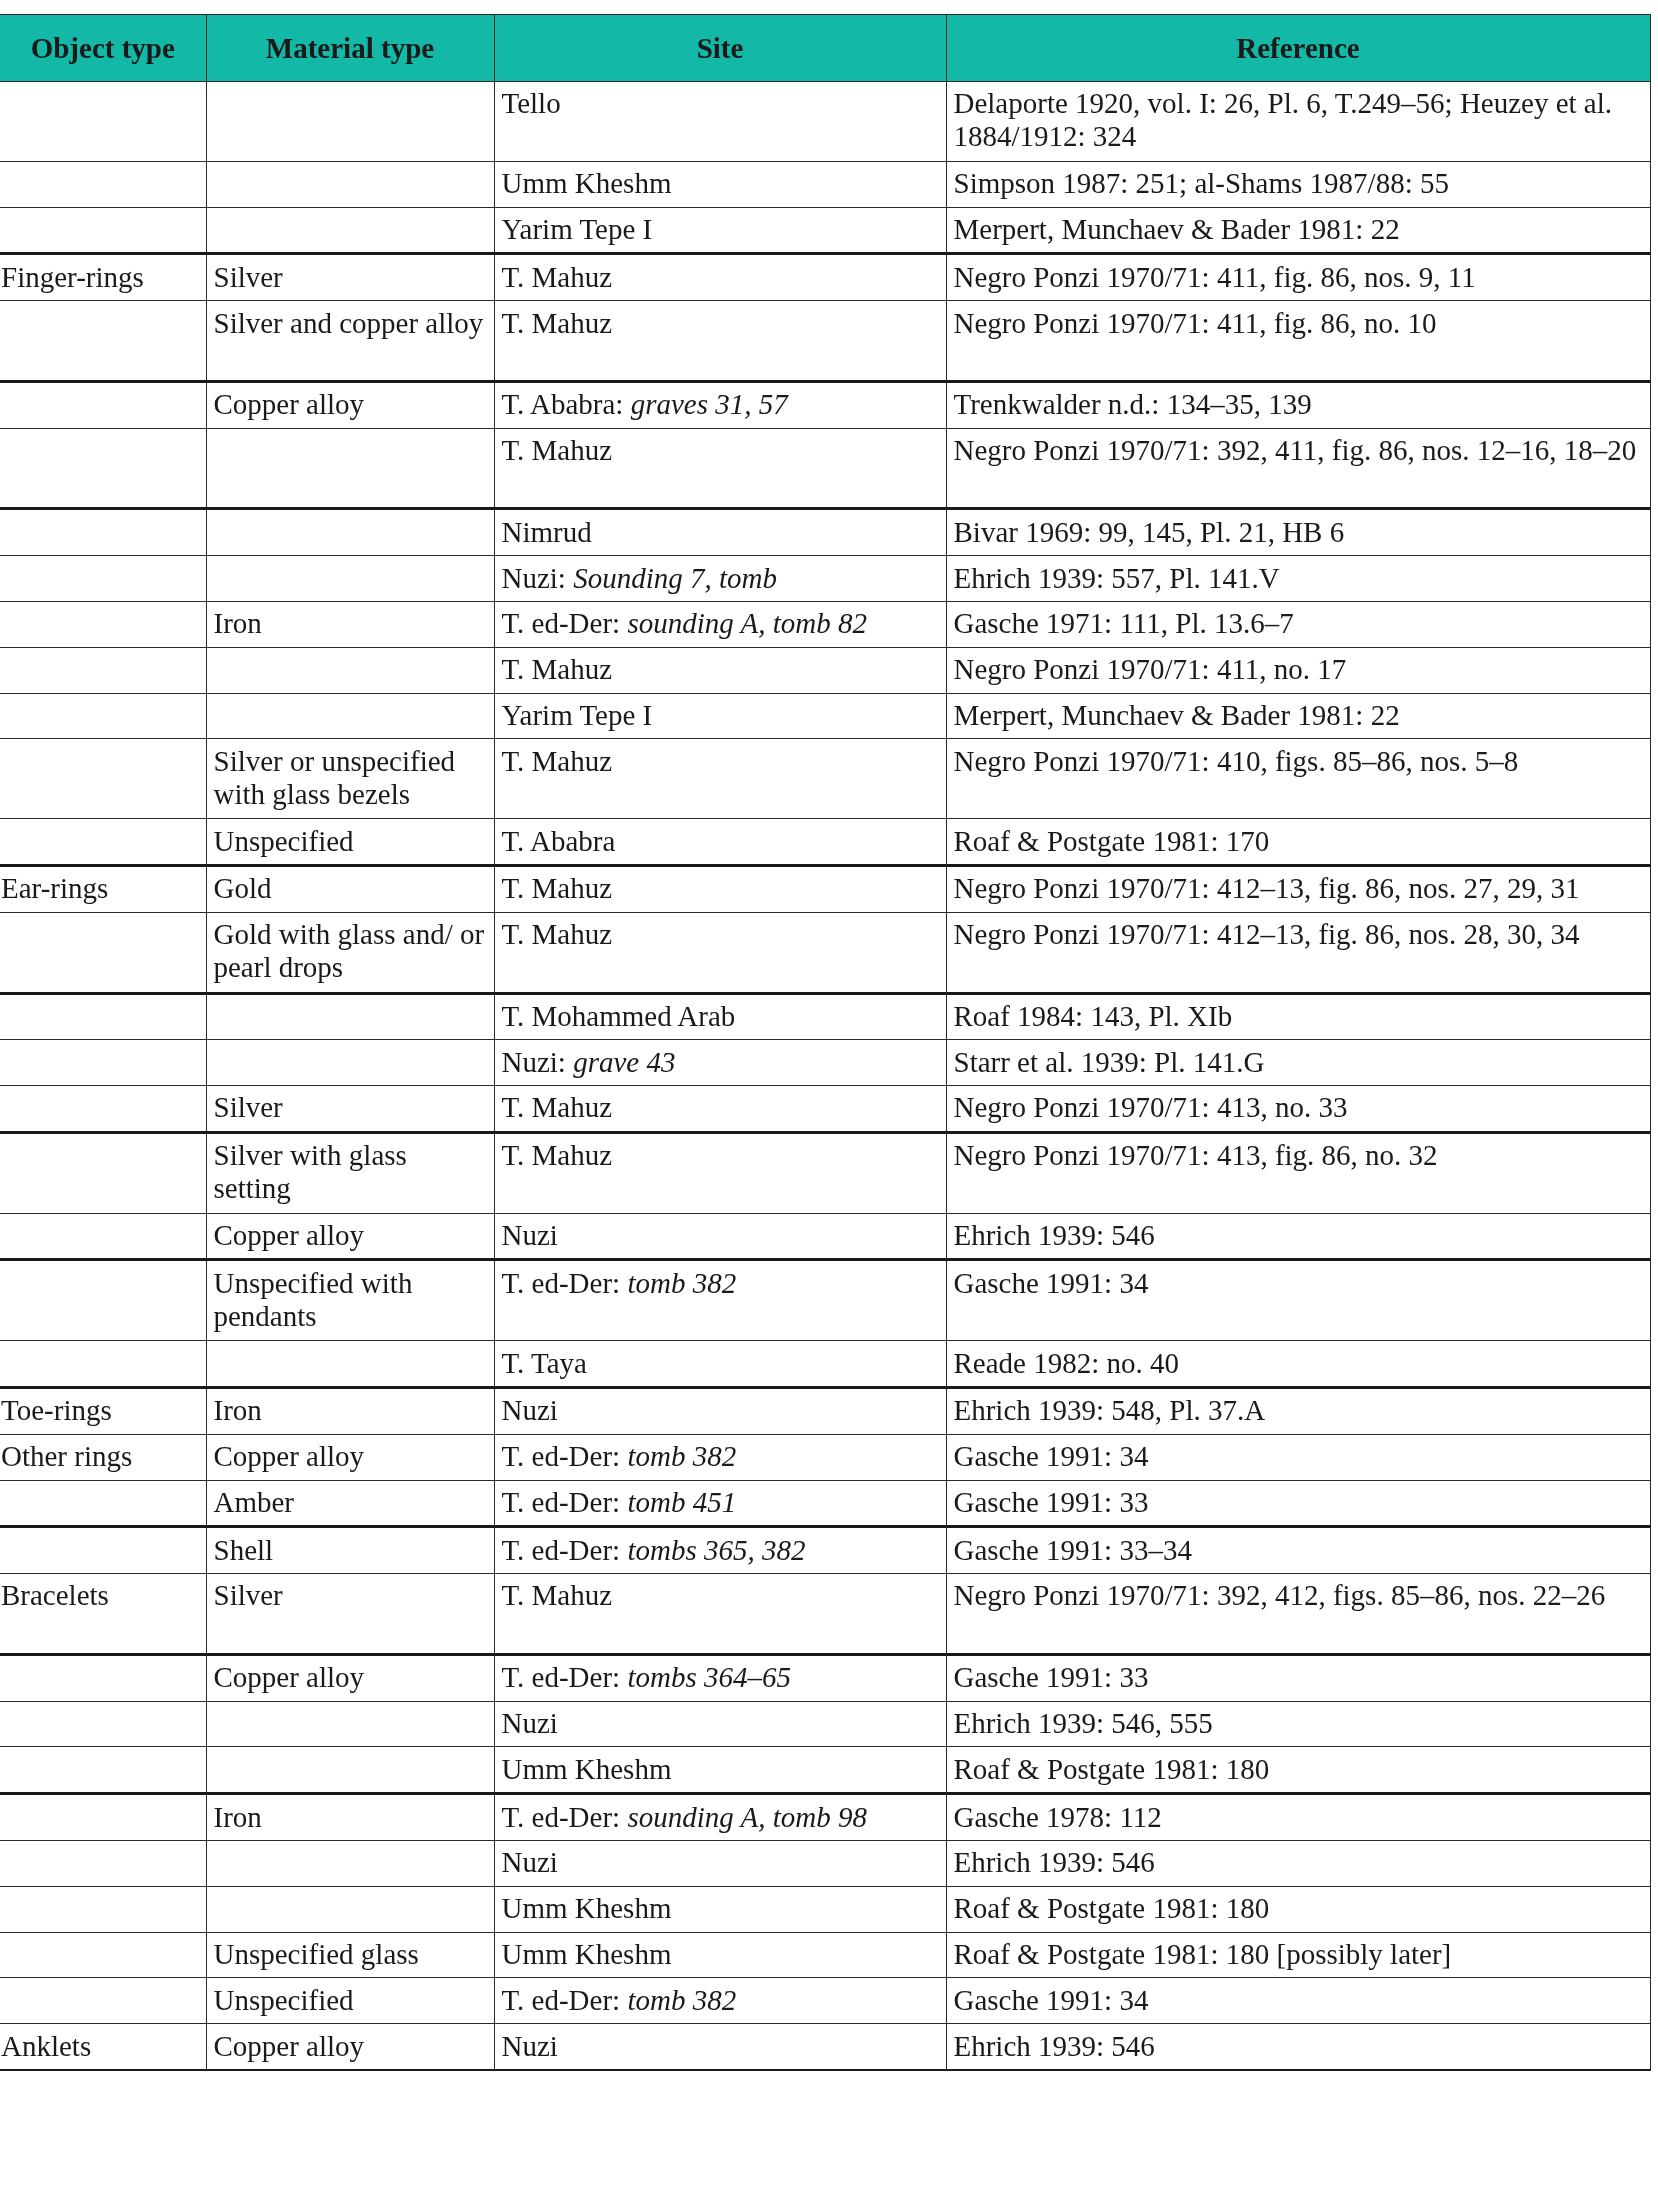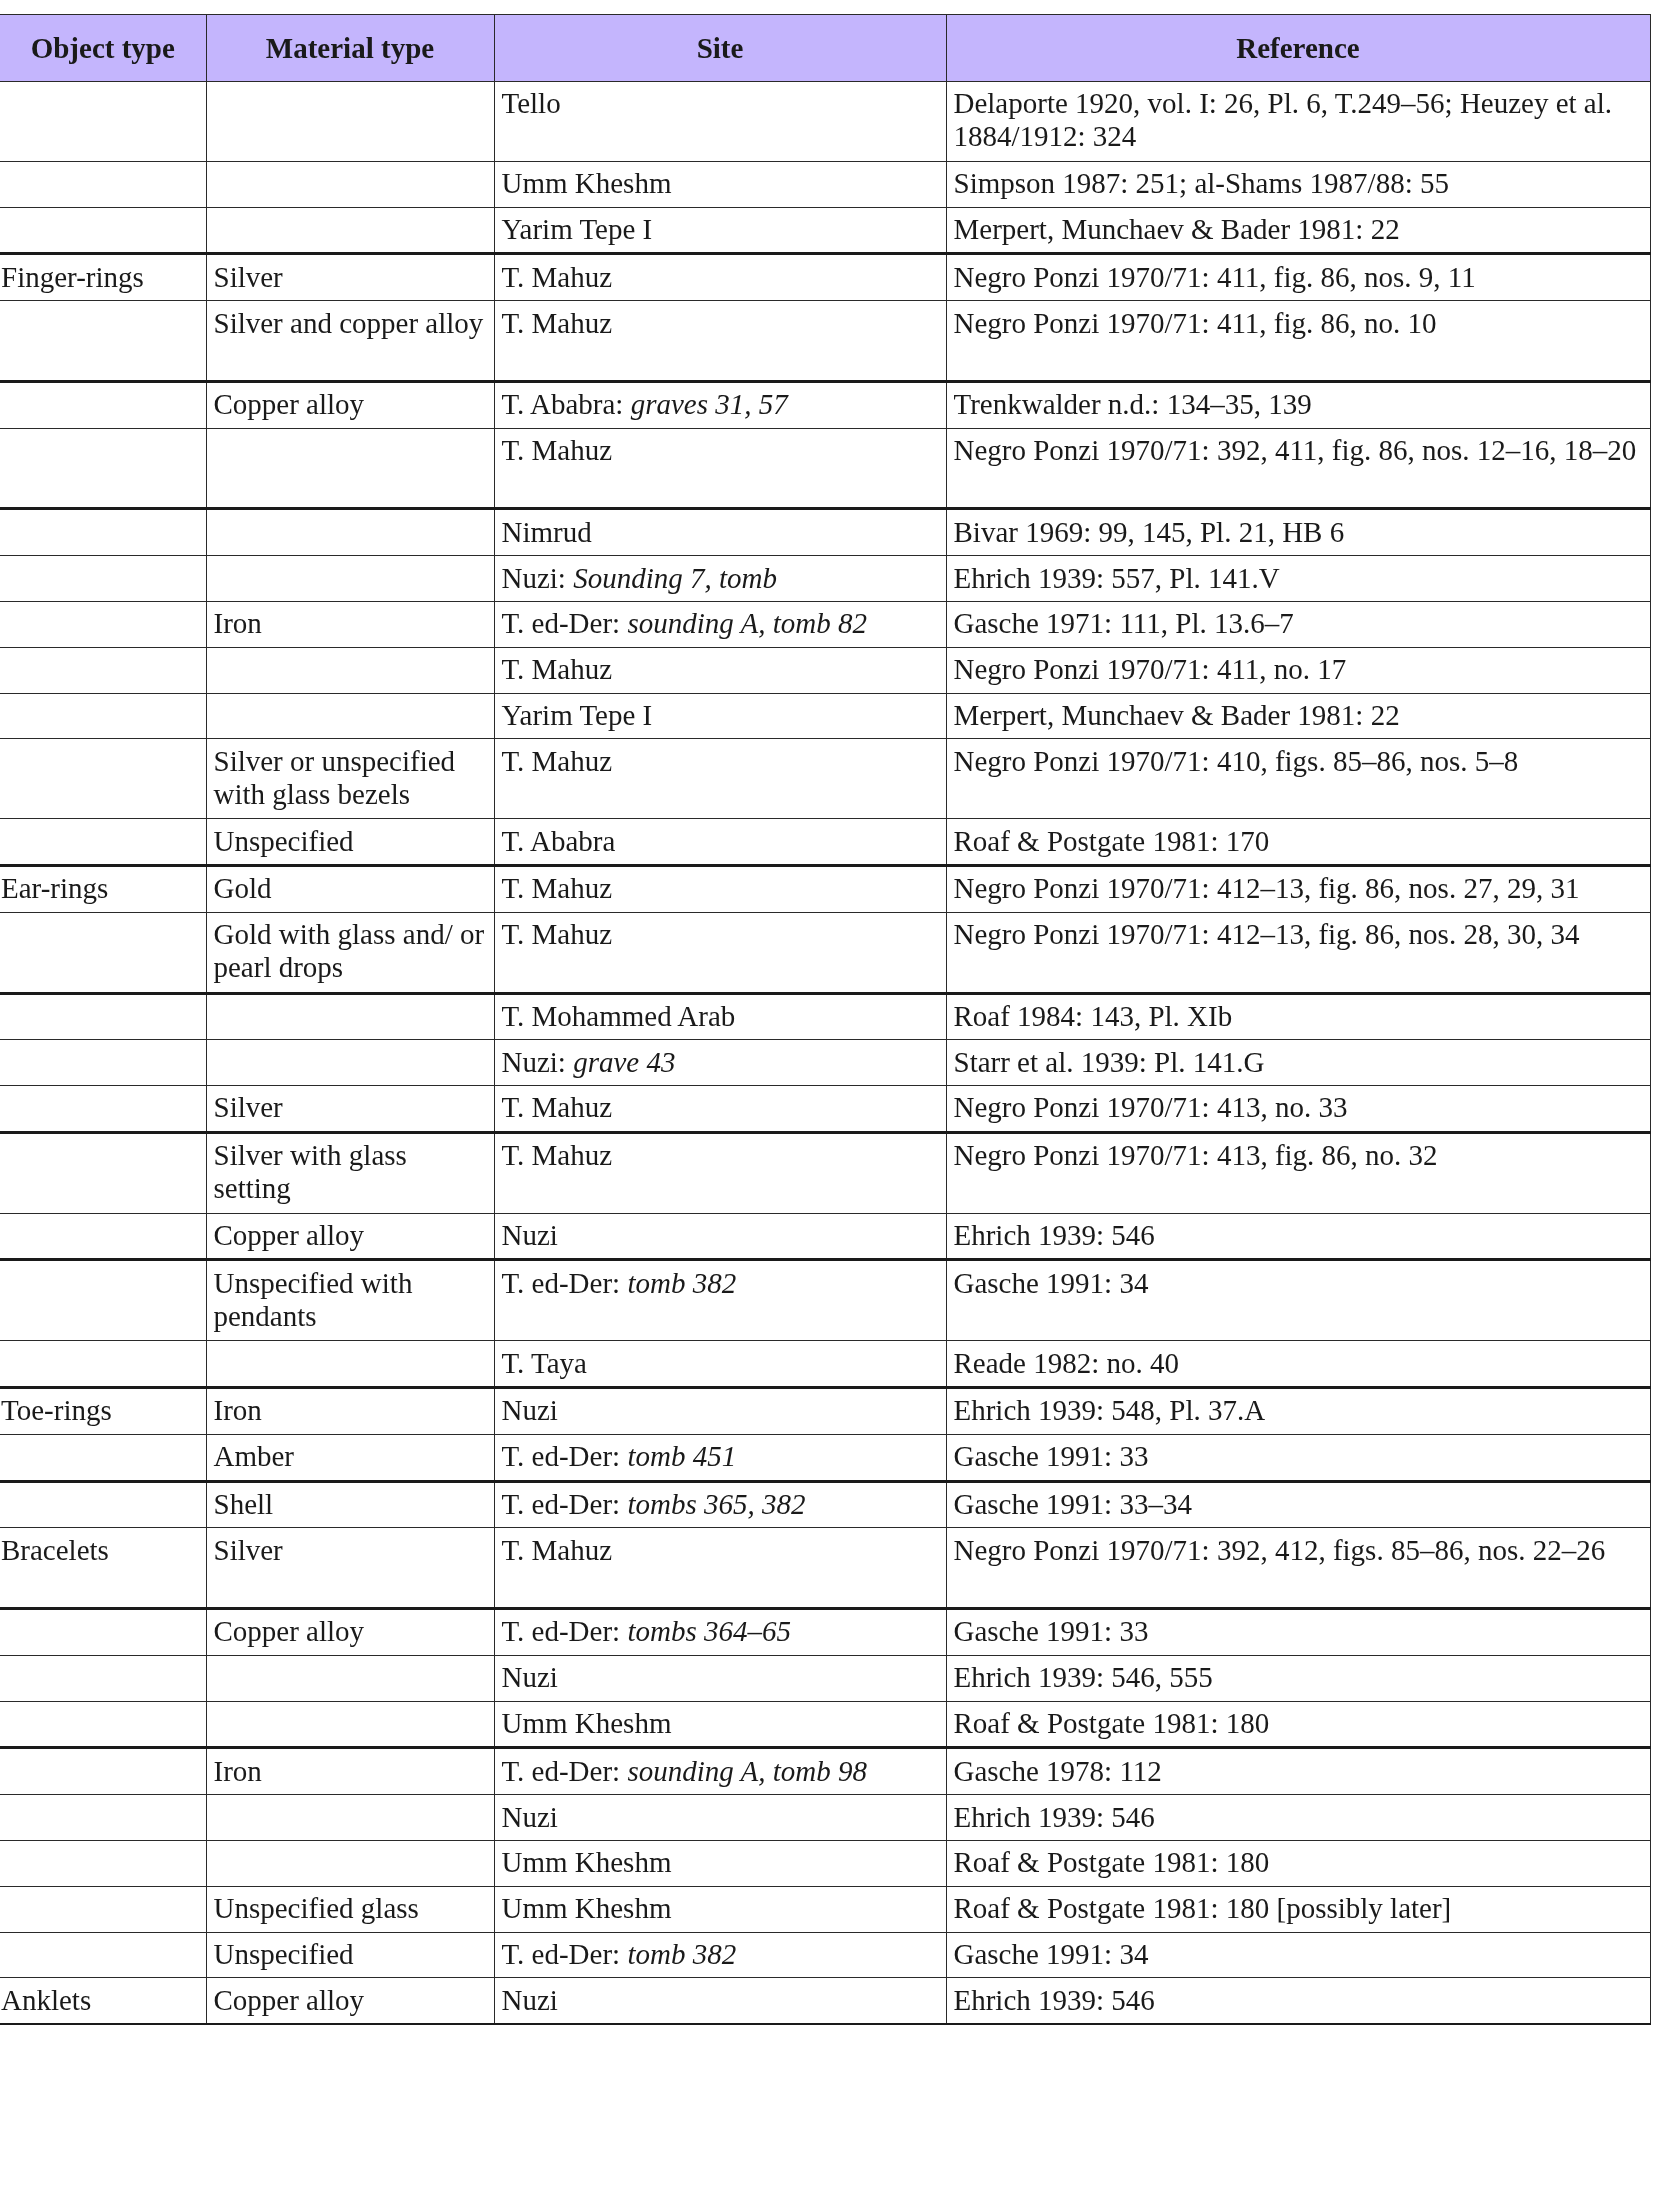--- a/index.html
+++ b/index.html
@@ -12,21 +12,21 @@
     font-family: "Liberation Serif", "DejaVu Serif", serif;
     font-size: 29px;
     line-height: 33px;
     color: #1a1a1a;
   }
   col.c1 { width: 206px; }
   col.c2 { width: 288px; }
   col.c3 { width: 452px; }
   col.c4 { width: 704px; }
   th {
-    background: #c4b5fd;
+    background: #14b8a6;
     font-weight: bold;
     height: 66px;
     border: 1.5px solid #2a2a2a;
     text-align: center;
     vertical-align: middle;
     padding: 0 6.2px;
   }
   th:first-child { border-left: none; }
   td {
     border-left: 1.5px solid #2a2a2a;
@@ -202,20 +202,26 @@
           <td><span>T. Taya</span><span class="it"></span></td>
           <td>Reade 1982: no. 40</td>
         </tr>
         <tr class="group">
           <td>Toe-rings</td>
           <td>Iron</td>
           <td><span>Nuzi</span><span class="it"></span></td>
           <td>Ehrich 1939: 548, Pl. 37.A</td>
         </tr>
         <tr>
+          <td>Other rings</td>
+          <td>Copper alloy</td>
+          <td><span>T. ed-Der: </span><span class="it">tomb 382</span></td>
+          <td>Gasche 1991: 34</td>
+        </tr>
+        <tr>
           <td></td>
           <td>Amber</td>
           <td><span>T. ed-Der: </span><span class="it">tomb 451</span></td>
           <td>Gasche 1991: 33</td>
         </tr>
         <tr class="group">
           <td></td>
           <td>Shell</td>
           <td><span>T. ed-Der: </span><span class="it">tombs 365, 382</span></td>
           <td>Gasche 1991: 33–34</td>

